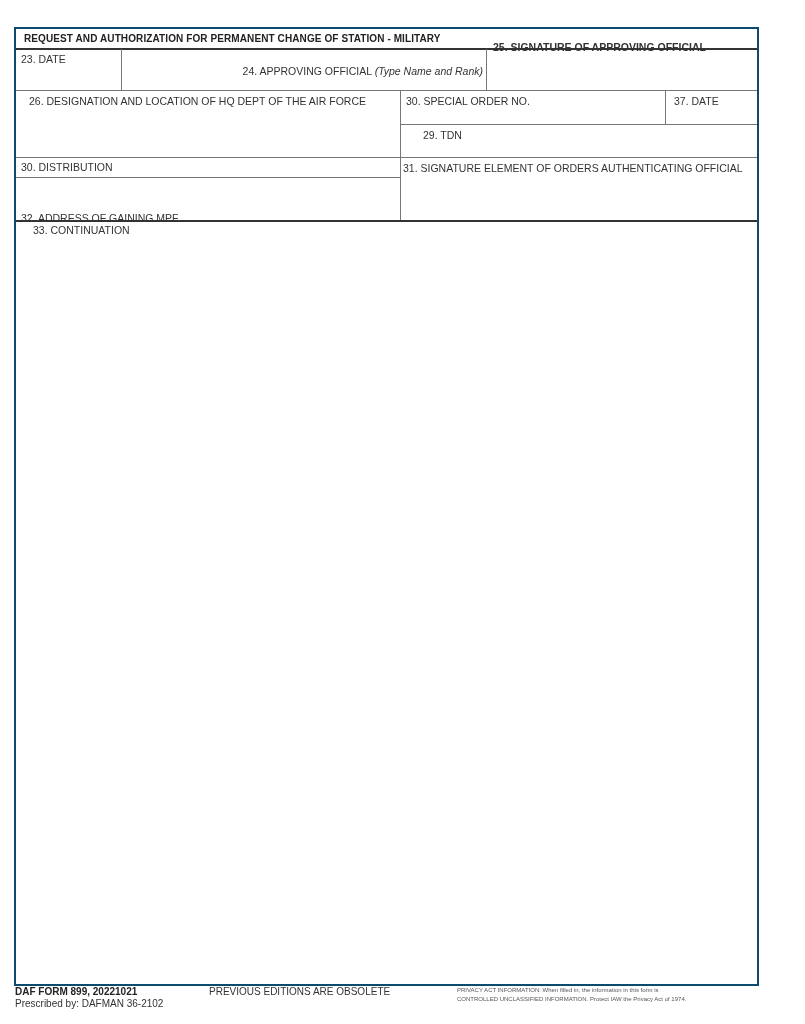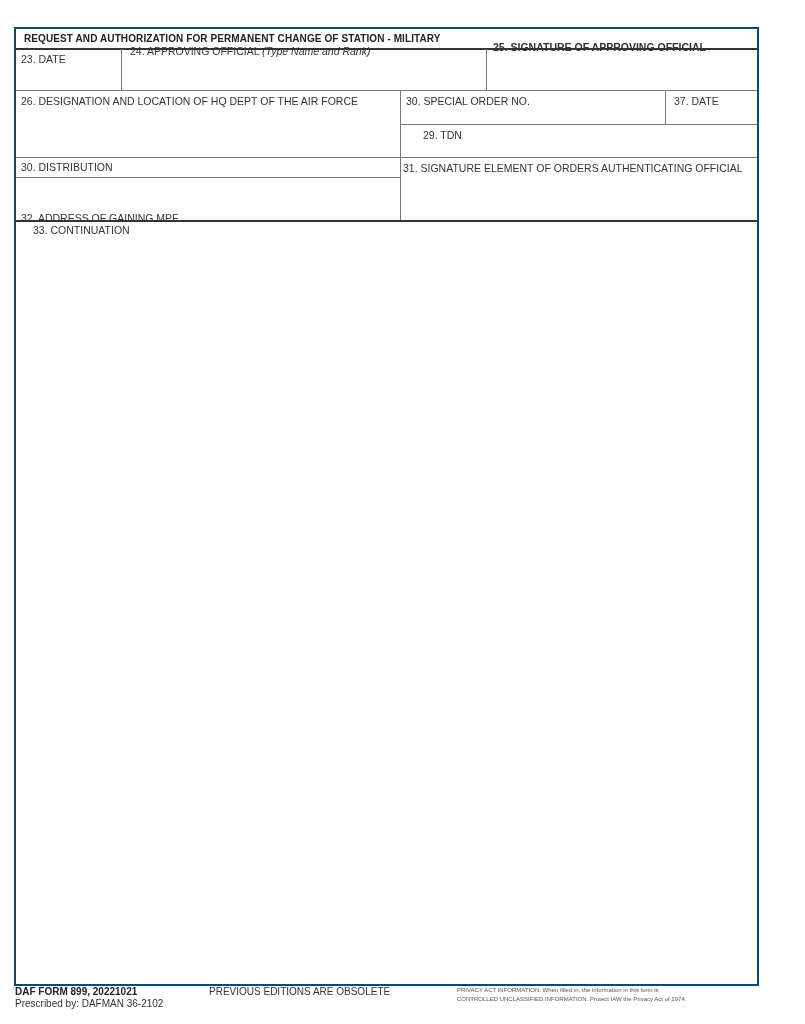--- a/index.html
+++ b/index.html
@@ -69,32 +69,32 @@
 <div class="form">
 
   <div class="cell title-cell" style="left:0;top:0;width:741px;height:20px;">REQUEST AND AUTHORIZATION FOR PERMANENT CHANGE OF STATION - MILITARY</div>
   <div class="hline dark" style="left:0;top:19px;width:741px;"></div>
 
   <div class="cell" style="left:0;top:20px;width:106px;height:41px;">
     <span>23. DATE</span>
   </div>
   <div class="vline" style="left:105px;top:20px;height:41px;"></div>
 
-  <div class="cell" style="left:106px;top:12px;width:365px;height:41px;padding-left:8px;">
+  <div class="cell" style="left:106px;top:32px;width:365px;height:41px;padding-left:8px;text-align:right;">
     <span>24. APPROVING OFFICIAL</span>
     <span class="italic">(Type Name and Rank)</span>
   </div>
   <div class="vline" style="left:470px;top:20px;height:41px;"></div>
 
   <div class="cell" style="left:471px;top:8px;width:270px;height:41px;padding-left:6px;font-weight:bold;">
     <span>25. SIGNATURE OF APPROVING OFFICIAL</span>
   </div>
   <div class="hline" style="left:0;top:61px;width:741px;"></div>
 
-  <div class="cell" style="left:0;top:62px;width:384px;height:66px;">
+  <div class="cell" style="left:8px;top:62px;width:384px;height:66px;">
     <span>26. DESIGNATION AND LOCATION OF HQ DEPT OF THE AIR FORCE</span>
   </div>
   <div class="vline" style="left:384px;top:62px;height:130px;"></div>
 
   <div class="cell" style="left:385px;top:62px;width:265px;height:33px;">
     <span>30. SPECIAL ORDER NO.</span>
   </div>
   <div class="vline" style="left:649px;top:62px;height:33px;"></div>
 
   <div class="cell" style="left:650px;top:62px;width:91px;height:33px;padding-left:8px;">

